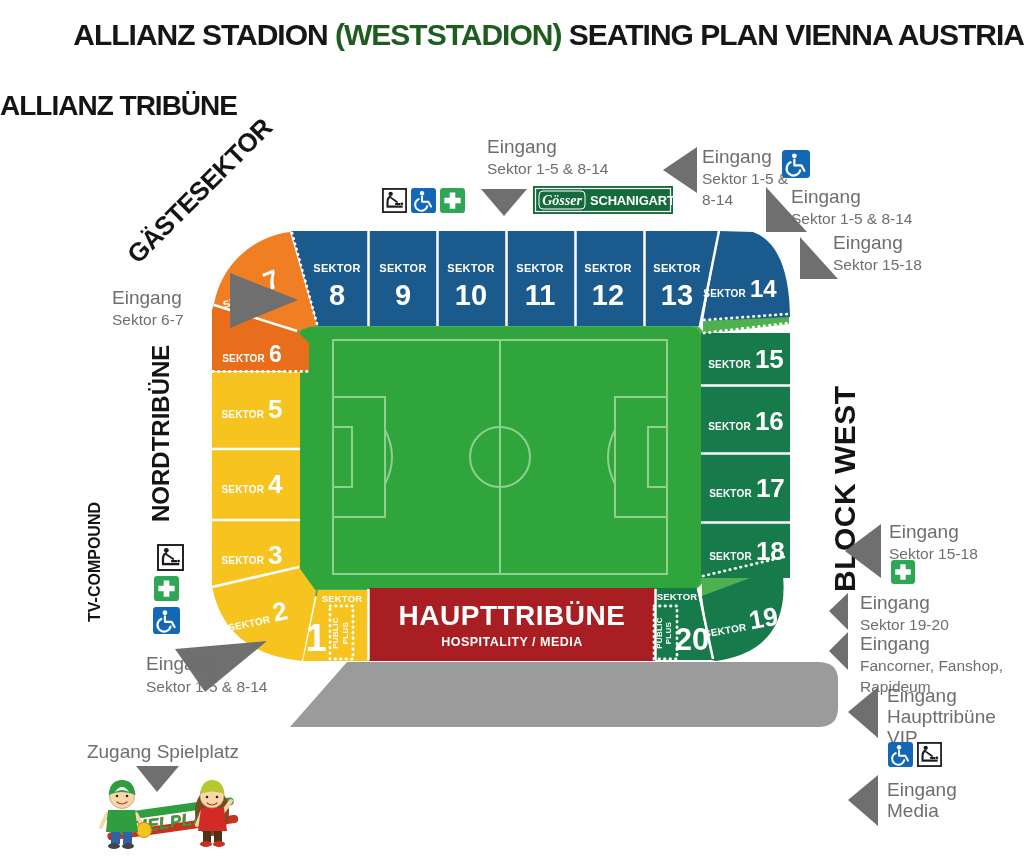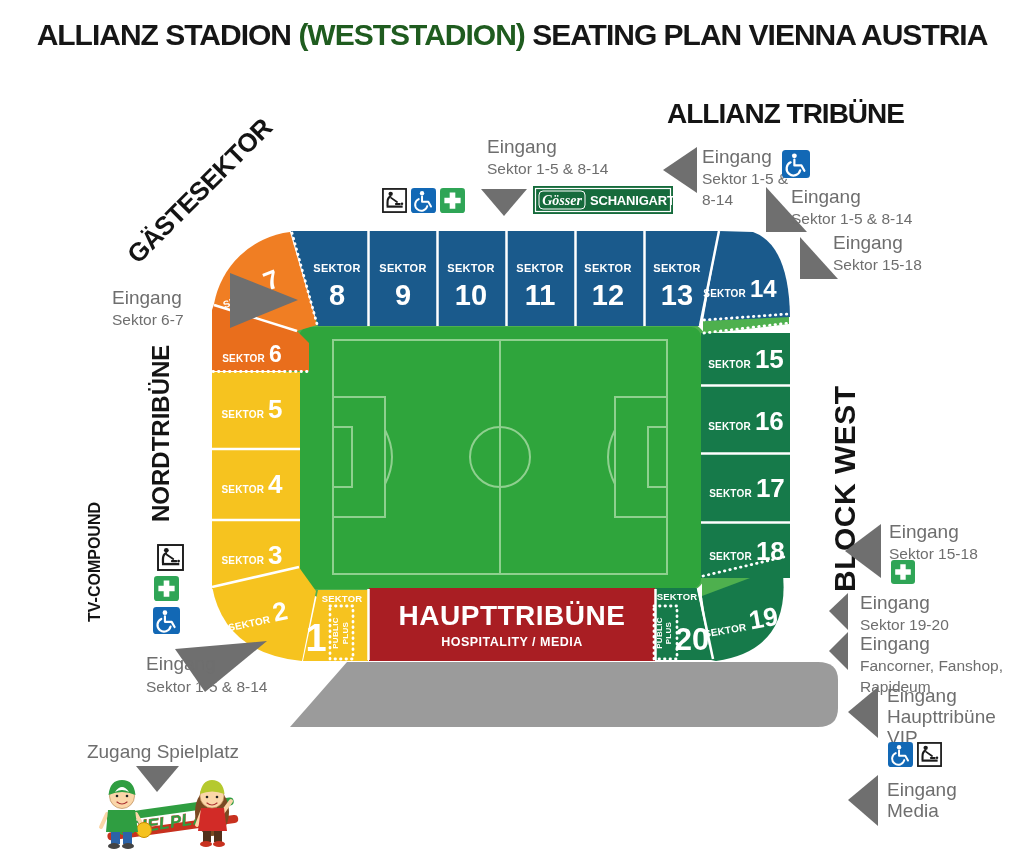--- a/index.html
+++ b/index.html
@@ -1,22 +1,22 @@
 <!DOCTYPE html>
 <html><head>
 <meta charset="utf-8">
 <style>
   html,body{margin:0;padding:0;background:#ffffff;}
   .canvas{position:relative;width:1024px;height:858px;background:#fff;overflow:hidden;
           font-family:"Liberation Sans",sans-serif;}
-  .page-title{position:absolute;top:18px;left:0;width:1024px;text-align:center;
+  .page-title{position:absolute;top:18px;left:0;width:1024px;text-align:right;
     font-size:30px;font-weight:bold;letter-spacing:-1px;color:#161616;white-space:nowrap;}
   .page-title .hl{color:#1F5C1F;}
   .stand-label{position:absolute;font-weight:bold;color:#141414;white-space:nowrap;}
-  .lbl-allianz{top:90px;left:0;width:904px;text-align:right;font-size:28px;letter-spacing:-1px;margin-top:8px;}
+  .lbl-allianz{top:90px;left:0;width:904px;text-align:left;font-size:28px;letter-spacing:-1px;}
   .lbl-gaeste{left:121px;top:248px;font-size:26px;letter-spacing:-0.5px;
     transform:rotate(-45deg);transform-origin:0 0;}
   .lbl-nord{left:147px;top:522px;font-size:24px;letter-spacing:0;
     transform:rotate(-90deg);transform-origin:0 0;}
   .lbl-tv{left:86px;top:622px;font-size:16px;
     transform:rotate(-90deg);transform-origin:0 0;}
   .lbl-west{left:828px;top:592px;font-size:30px;letter-spacing:0.5px;
     transform:rotate(-90deg);transform-origin:0 0;}
   svg.scene{position:absolute;left:0;top:0;}
   svg text{font-family:"Liberation Sans",sans-serif;}

